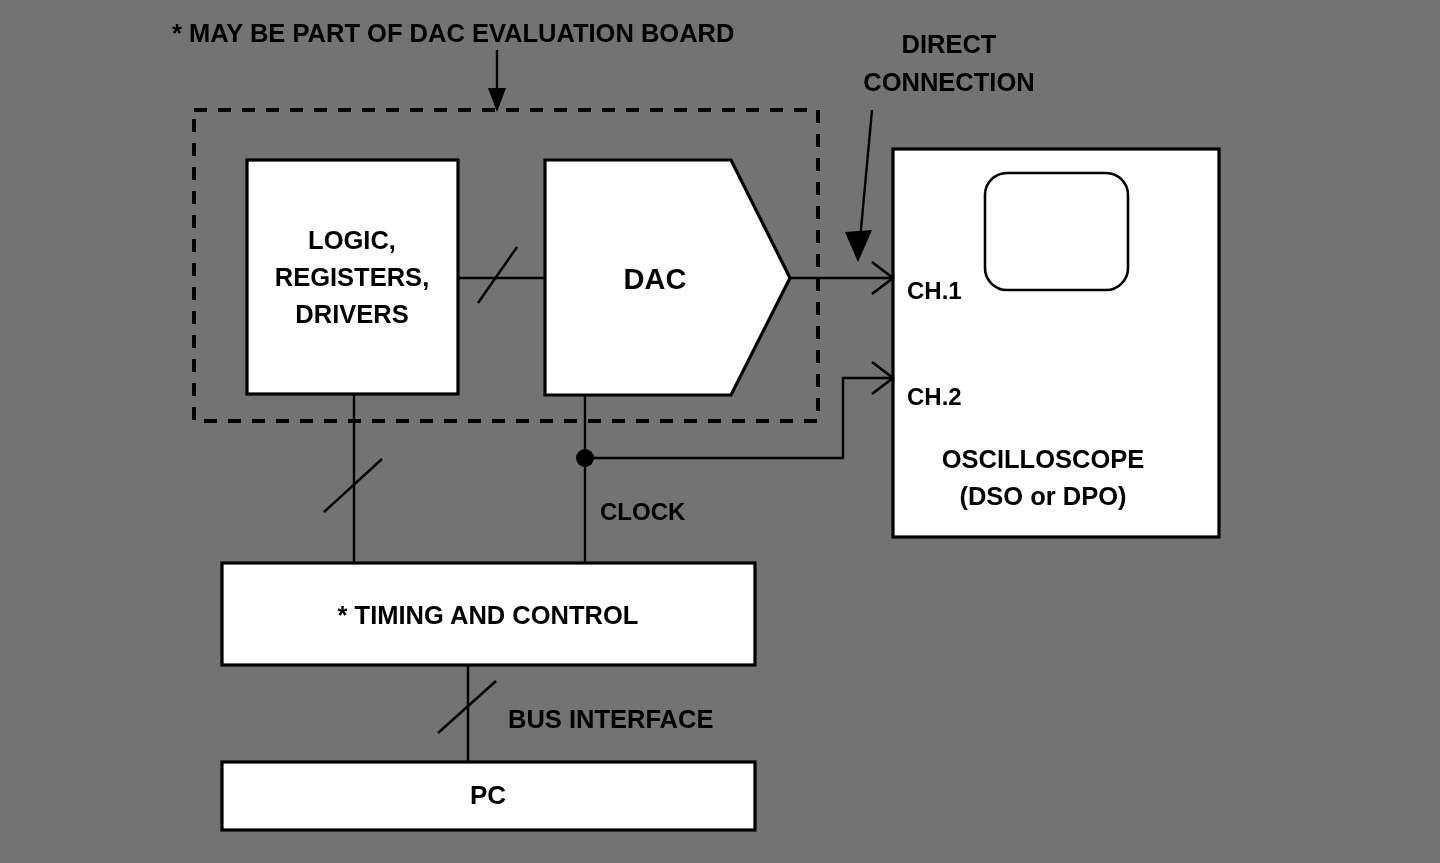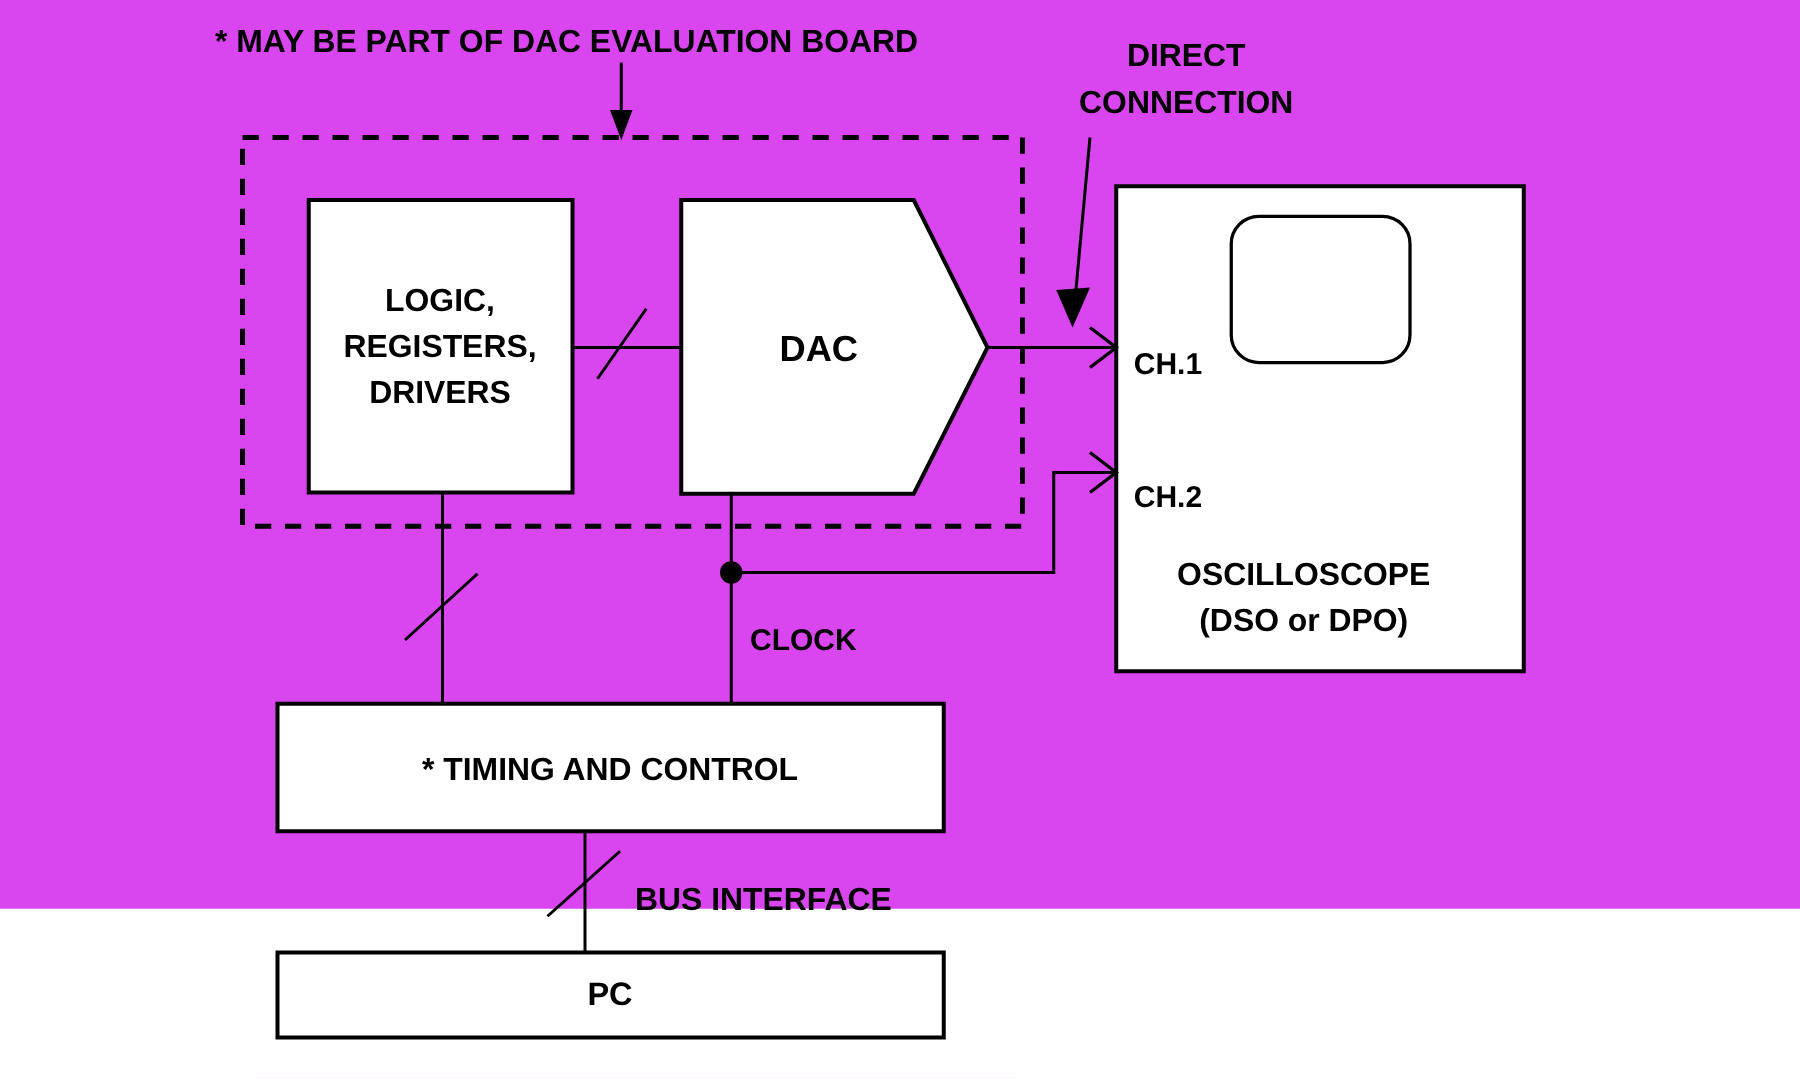--- a/index.html
+++ b/index.html
@@ -9,22 +9,22 @@
   }
   body {
     width: 1440px;
     height: 863px;
     overflow: hidden;
     font-family: "Liberation Sans", sans-serif;
   }
   #diagram-root {
     position: relative;
     width: 1440px;
-    height: 727px;
-    background: #d946ef;
+    height: 863px;
+    background: #737373;
   }
   svg#diagram-svg {
     display: block;
     width: 1440px;
     height: 863px;
   }
   .blk-box {
     fill: #ffffff;
     stroke: #000000;
     stroke-width: 3.2;

